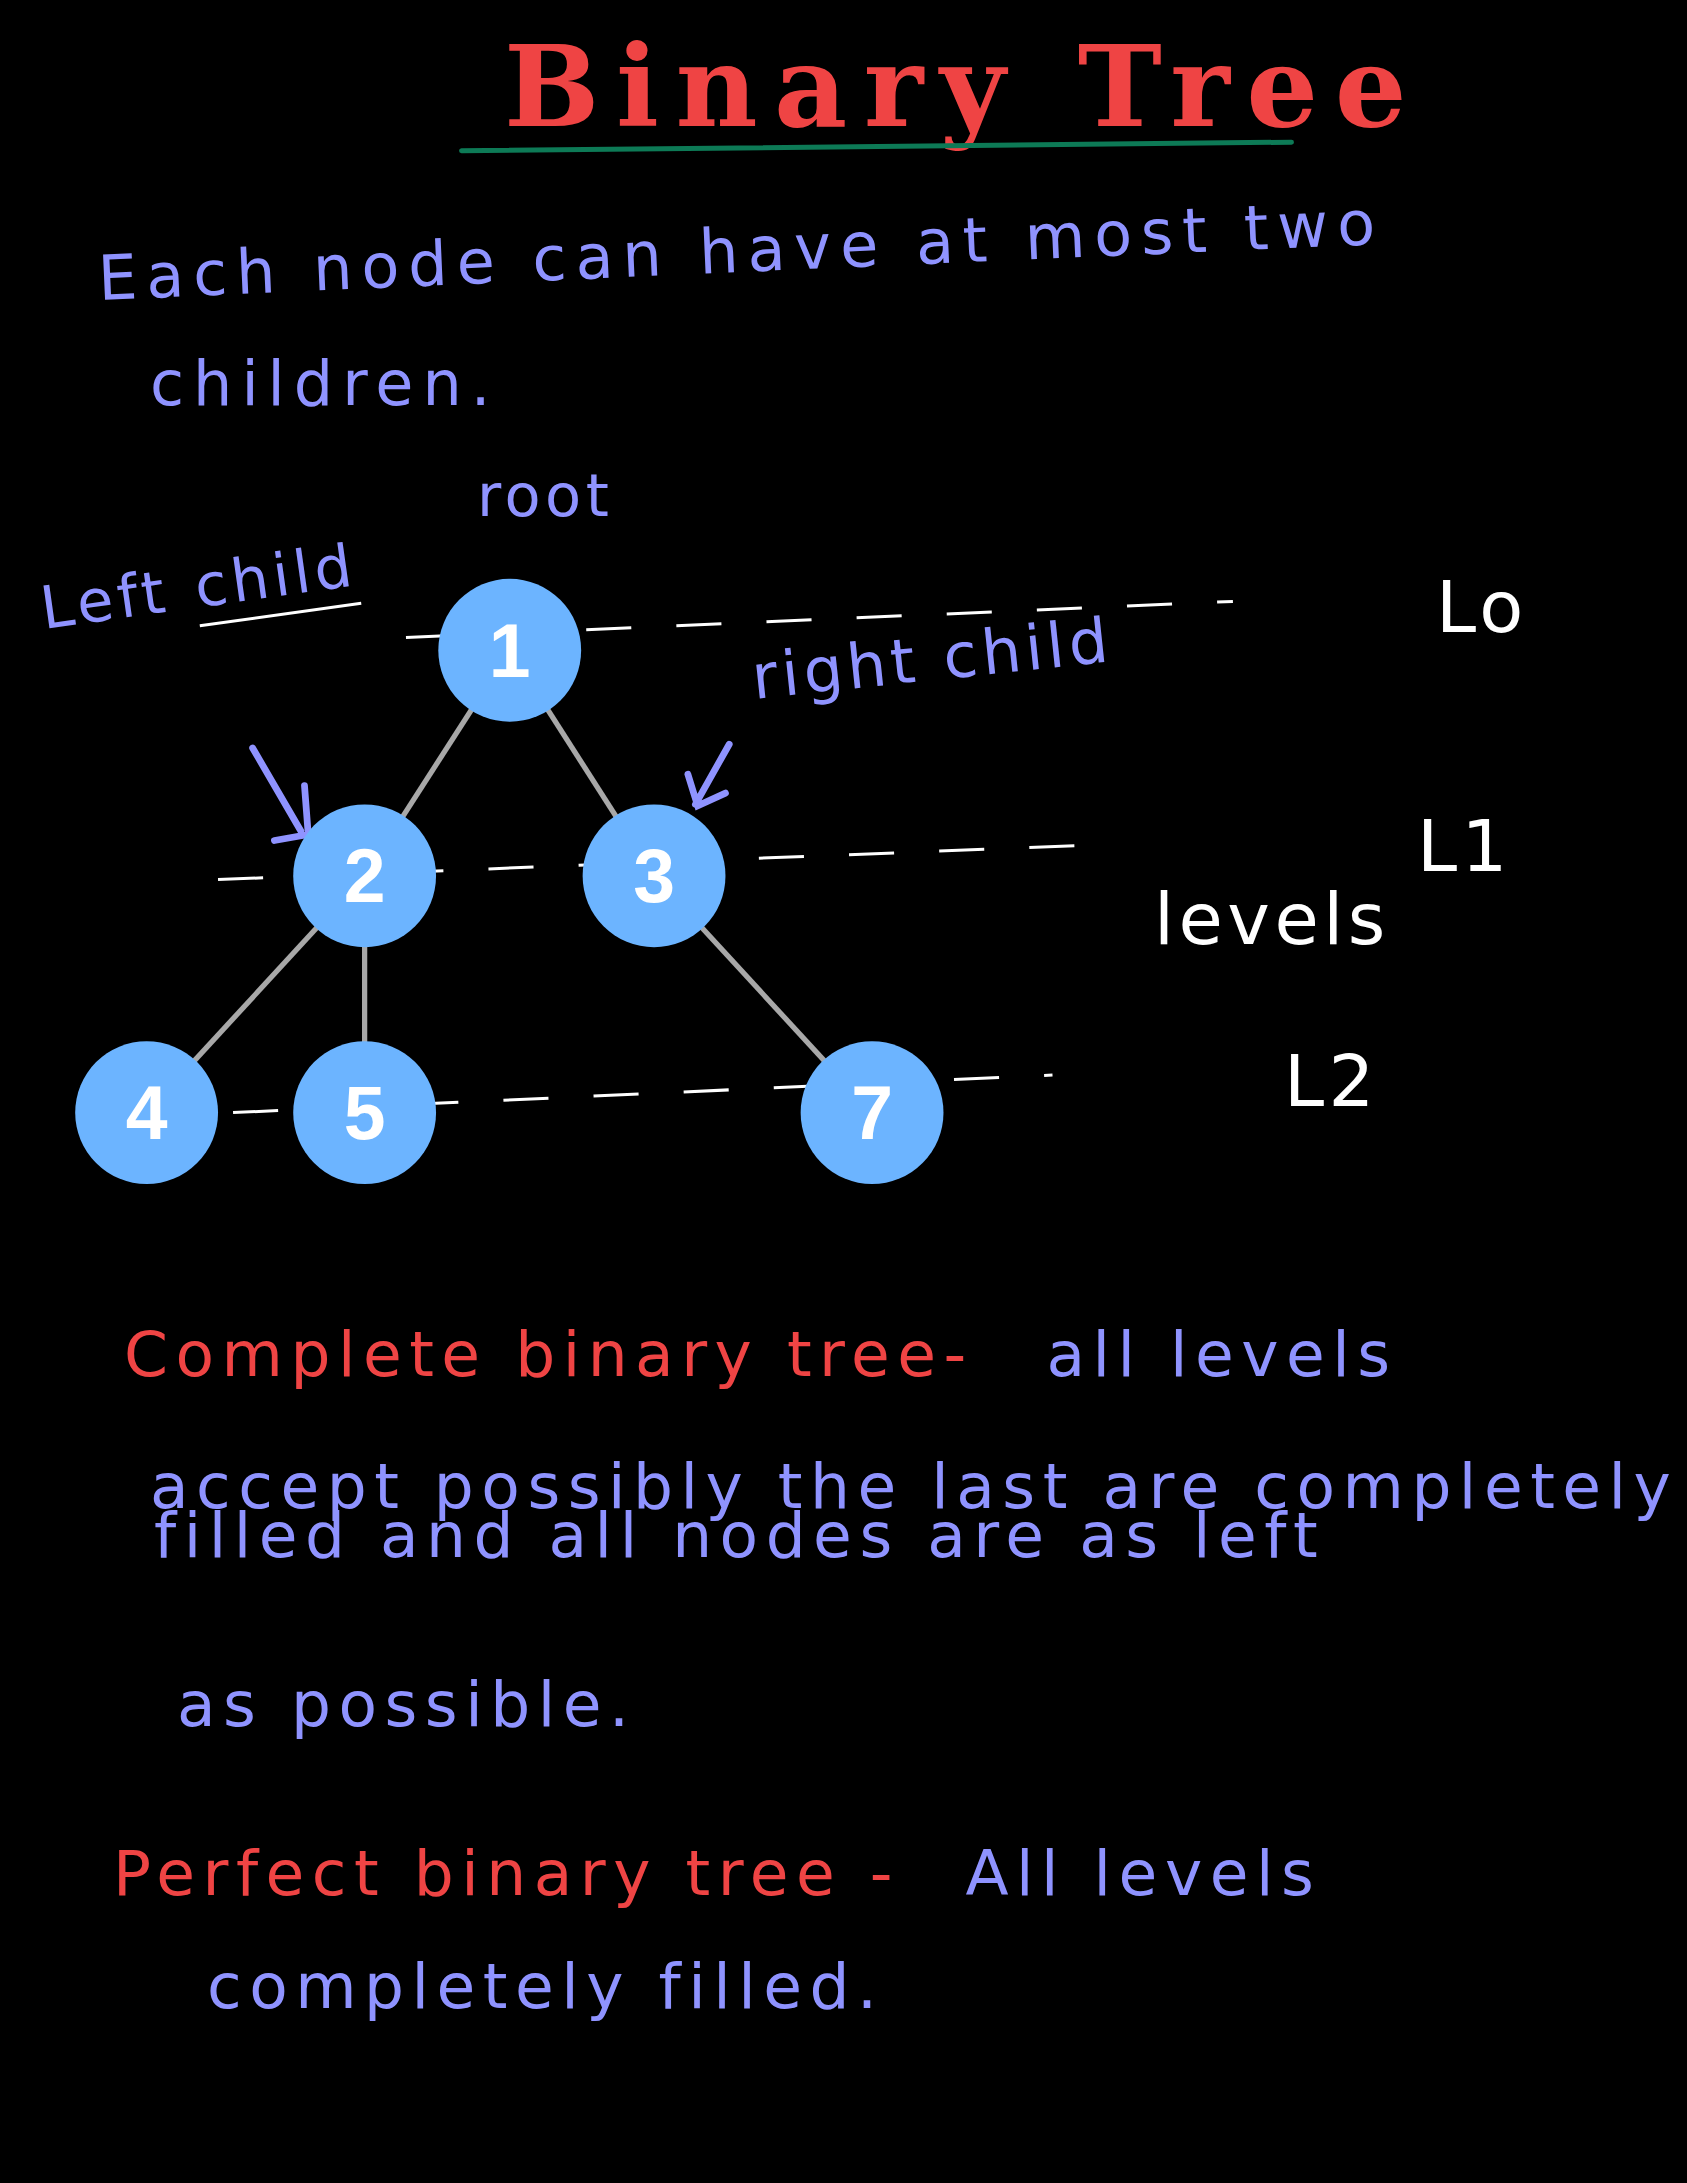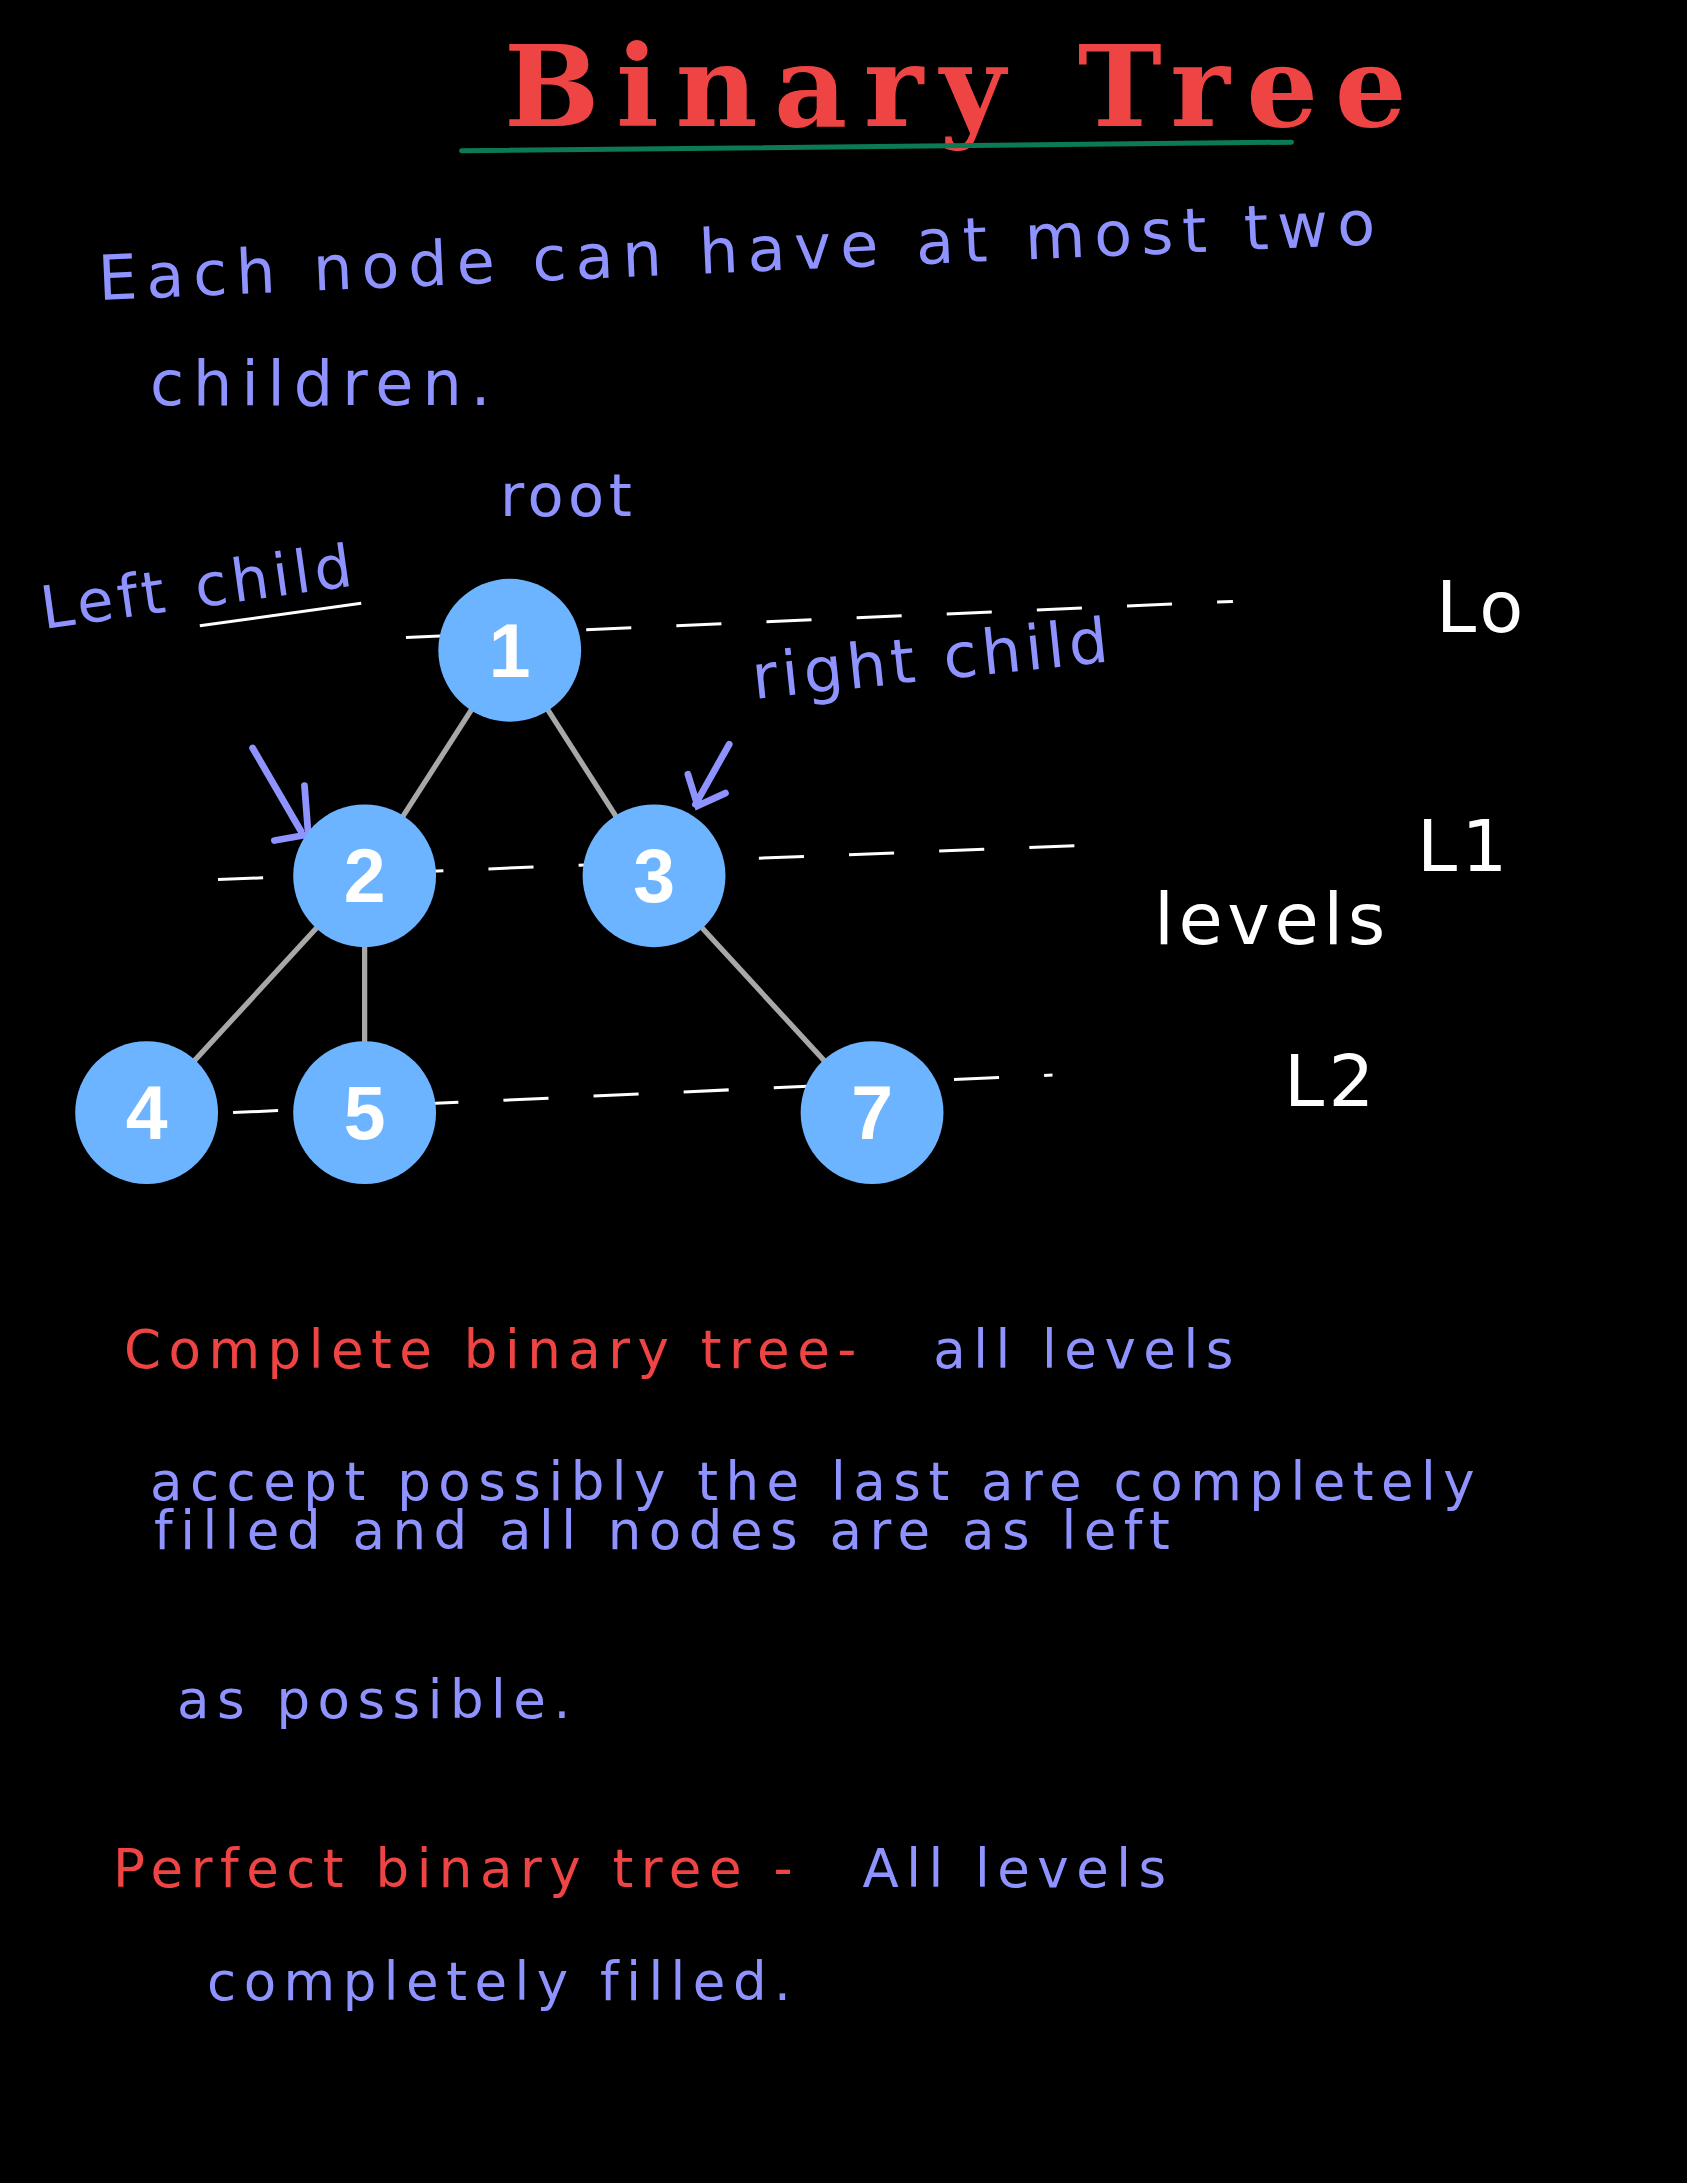--- a/index.html
+++ b/index.html
@@ -11,32 +11,32 @@
   .lav { color:#8f93ff; }
   .white { color:#ffffff; }
   #title { left:504px; top:30px; font-size:113px; font-weight:bold; letter-spacing:16.5px;
            font-family:"DejaVu Serif", serif; }
   #title-underline { position:absolute; left:459px; top:144px; width:835px; height:5.3px;
            background:#0d7a56; border-radius:3px; transform:rotate(-0.6deg); }
   .intro { font-size:62px; letter-spacing:9px; }
   svg#tree { position:absolute; left:0; top:0; }
   .node-num { font-family:"Liberation Sans", sans-serif; font-weight:bold; fill:#fff; font-size:100px; }
   .level { font-size:72px; }
-  .def { font-size:53px; letter-spacing:7.5px; }
+  .def { font-size:63px; letter-spacing:7.5px; }
 </style>
 </head>
 <body>
 
 <div id="title" class="hand green">Binary Tree</div>
 <div id="title-underline"></div>
 
 <div class="hand lav intro" style="left:98px; top:248px; transform:rotate(-2.5deg); transform-origin:left center;">Each node can have at most two</div>
 <div class="hand lav intro" style="left:150px; top:353px;">children.</div>
 
-<div class="hand lav" style="left:477px; top:466px; font-size:59px;margin-left:23px;">root</div>
+<div class="hand lav" style="left:477px; top:466px; font-size:59px;">root</div>
 
 <div style="position:absolute; left:45px; top:579px; transform:rotate(-8deg); transform-origin:left bottom;">
   <span class="hand lav" style="position:relative; font-size:59px;">Left</span>
   <span class="hand lav" style="position:relative; font-size:59px; margin-left:22.6px; border-bottom:3px solid #fff; padding-bottom:3px;">child</span>
 </div>
 
 <div class="hand lav" style="left:752px; top:647px; font-size:62px; transform:rotate(-6deg); transform-origin:left center;">right child</div>
 
 <div class="hand white level" style="left:1436px; top:571px;">Lo</div>
 <div class="hand white level" style="left:1417px; top:767px;margin-top:43px;">L1</div>

